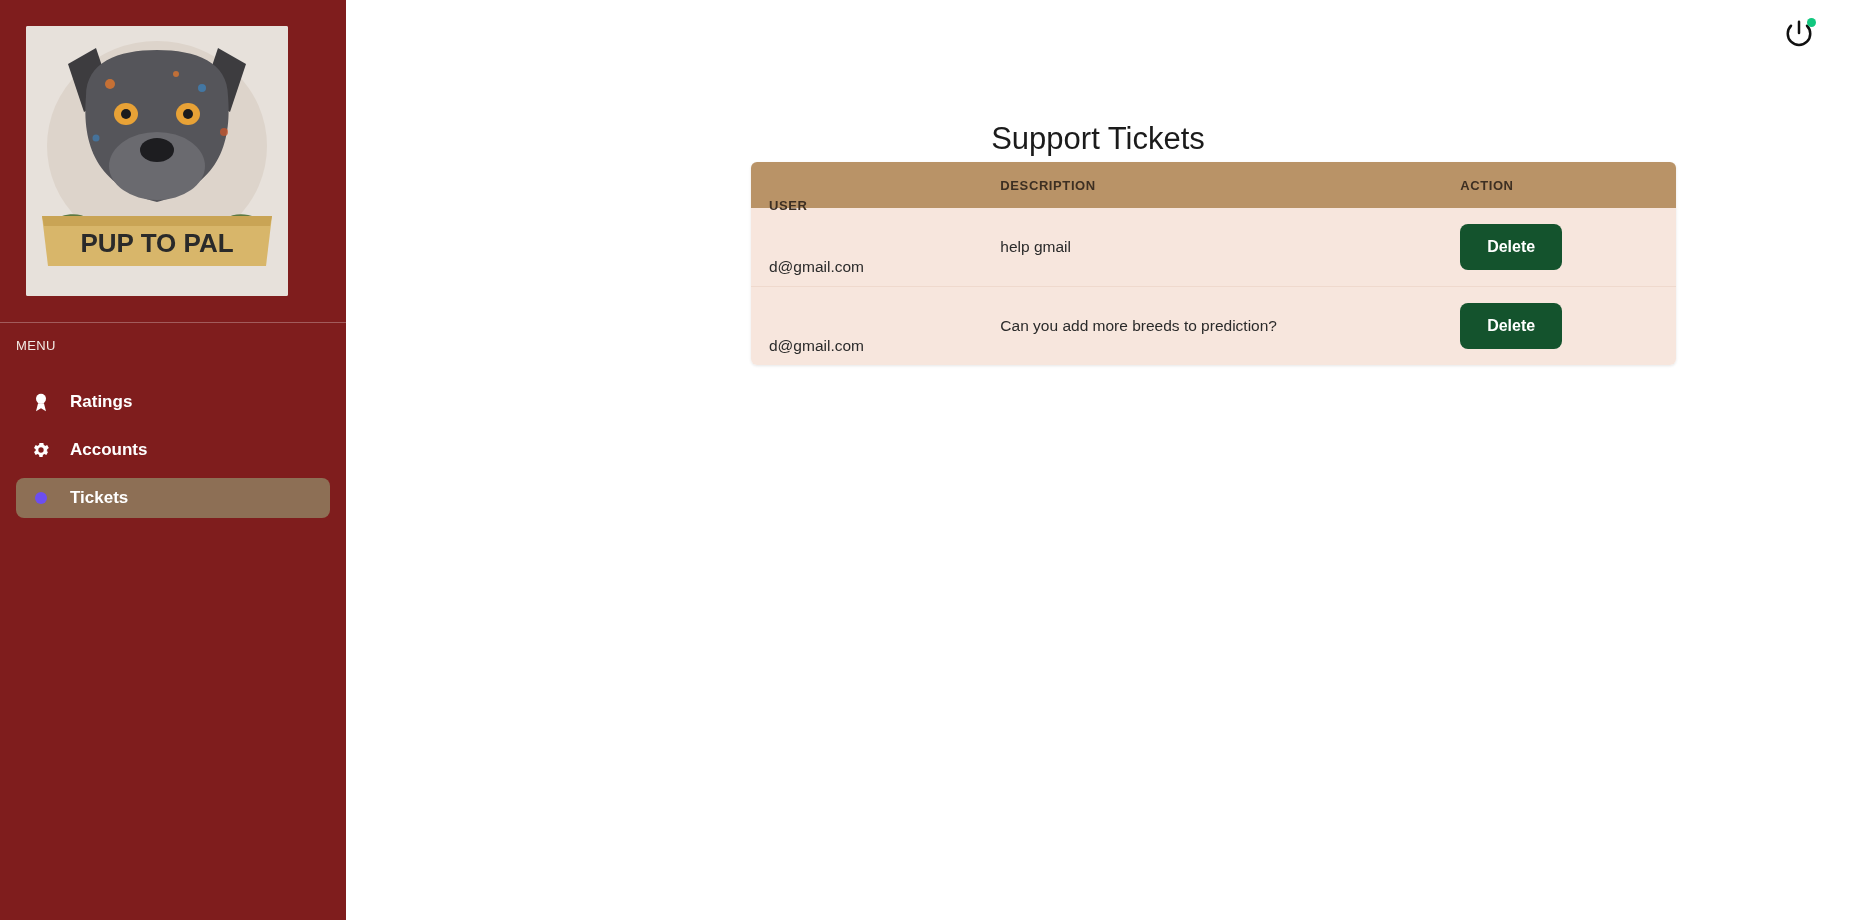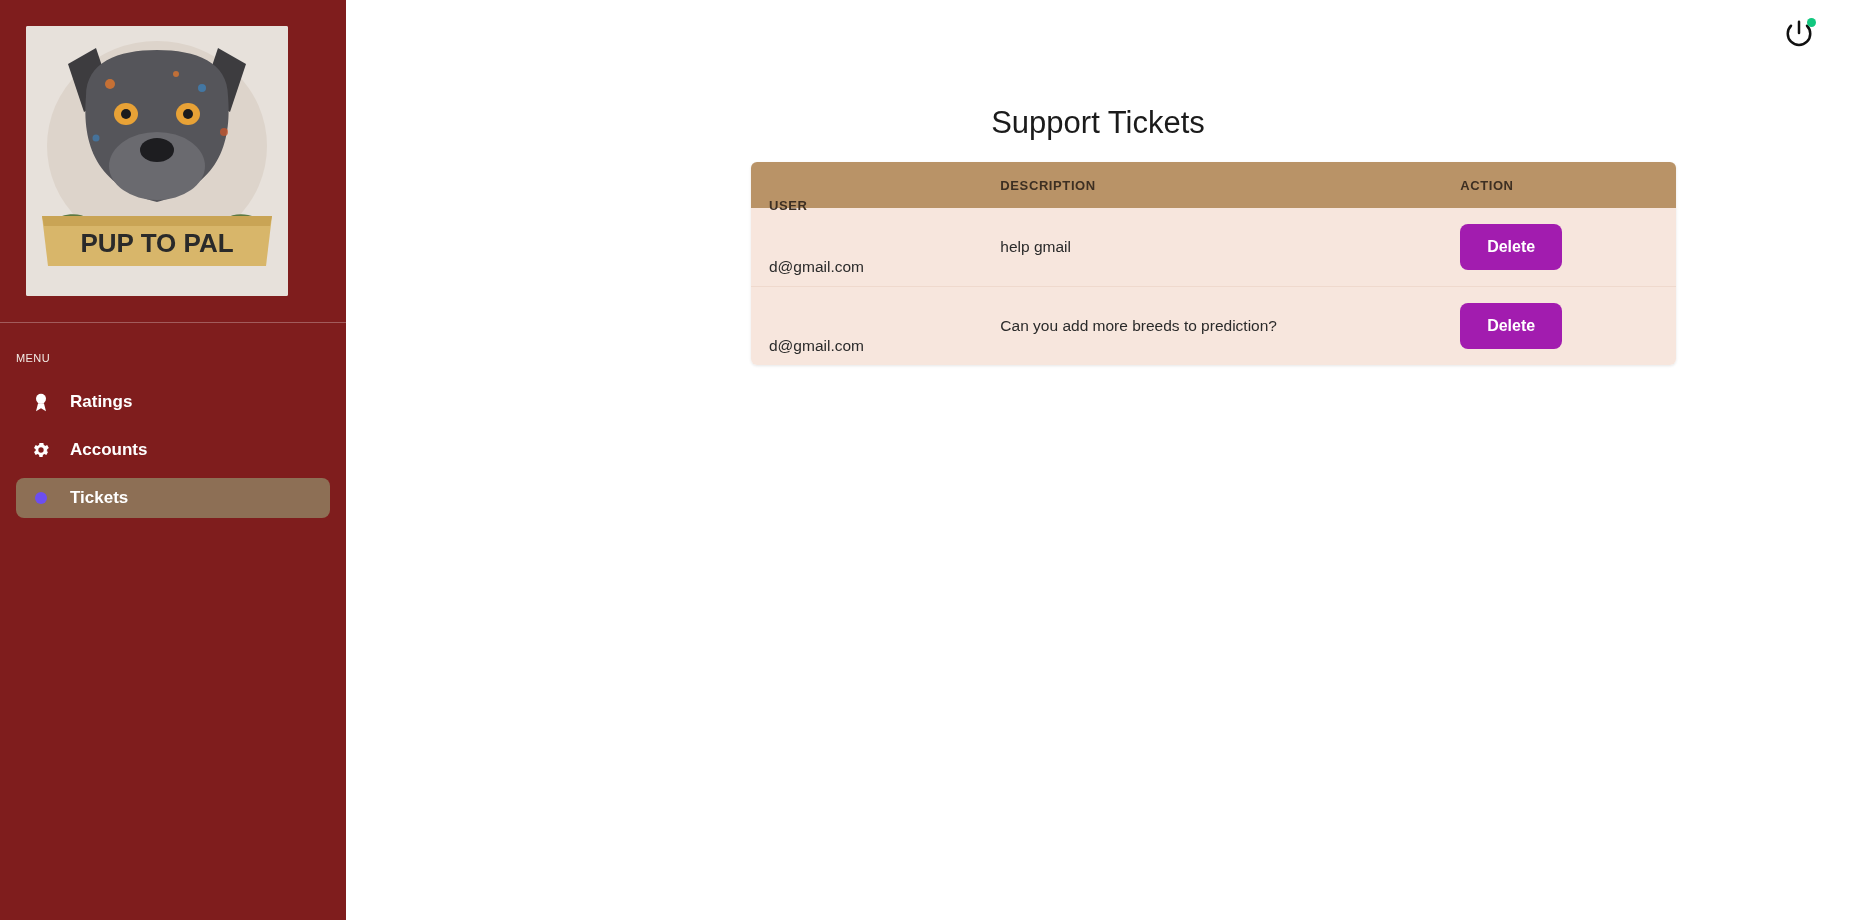--- a/index.html
+++ b/index.html
@@ -40,23 +40,23 @@
   .sidebar-divider {
     position: absolute;
     top: 322px;
     left: 0;
     width: 346px;
     height: 1px;
     background: rgba(255,255,255,0.28);
   }
   .menu-label {
     position: absolute;
-    top: 352px;
+    top: 338px;
     left: 16px;
-    font-size: 11px;
+    font-size: 13px;
     letter-spacing: 0.4px;
     color: #f3ece6;
     font-weight: 400;
   }
   .nav {
     position: absolute;
     top: 382px;
     left: 16px;
     width: 314px;
     display: flex;
@@ -109,21 +109,21 @@
     position: absolute;
     top: 18px;
     right: 34px;
     width: 9px;
     height: 9px;
     border-radius: 50%;
     background: #12c77f;
   }
   .page-title {
     position: absolute;
-    top: 84px;
+    top: 100px;
     left: 0;
     width: 1504px;
     text-align: center;
     font-size: 31px;
     color: #1b1b1b;
     font-weight: 400;
   }
 
   .table-card {
     position: absolute;
@@ -157,21 +157,21 @@
   .col-user { width: 222px; padding-left: 18px; box-sizing: border-box; margin-top: 40px; }
   .col-desc { width: 468px; box-sizing: border-box; margin-left: 44px; }
   .col-action { width: 235px; box-sizing: border-box; padding-left: 0; margin-left: 30px; }
   .t-head .col-user { padding-left: 18px; }
   .delete-btn {
     display: inline-flex;
     align-items: center;
     justify-content: center;
     width: 102px;
     height: 46px;
-    background: #a21caf;
+    background: #14532d;
     color: #ffffff;
     font-size: 16px;
     font-weight: 700;
     border: none;
     border-radius: 8px;
     cursor: pointer;
     font-family: "Liberation Sans", sans-serif;
   }
 </style>
 </head>

